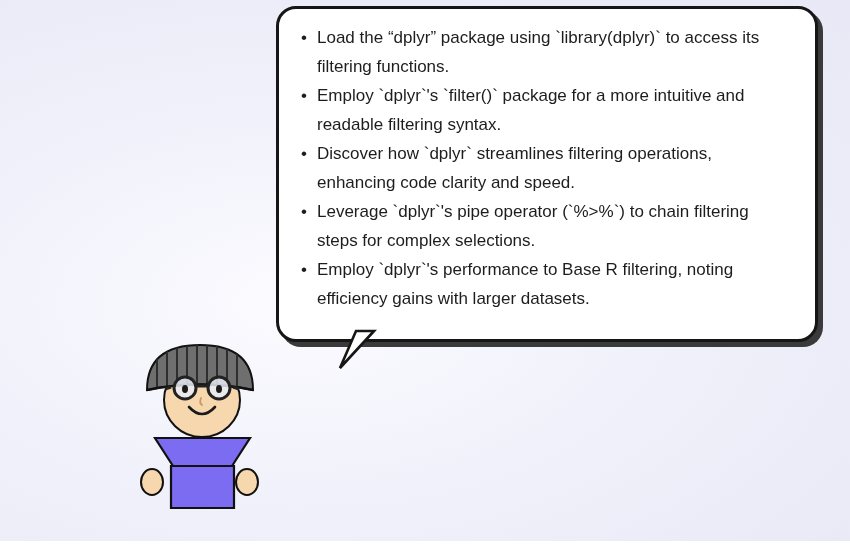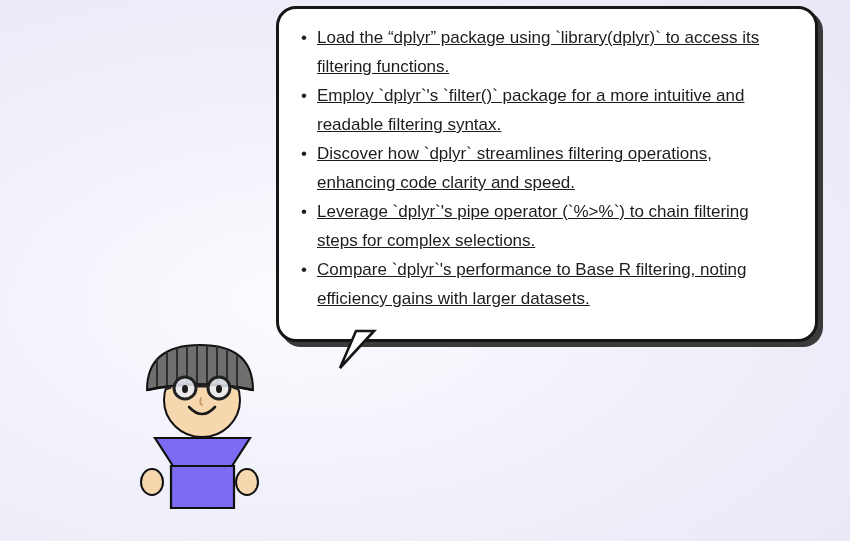--- a/index.html
+++ b/index.html
@@ -39,21 +39,21 @@
     color: #1d1d1d;
   }
   .bullet-item {
     display: flex;
     align-items: flex-start;
   }
   .bullet-marker {
     width: 16px;
     flex: 0 0 16px;
   }
-  .bullet-text { flex: 1; text-decoration: underline; }
+  .bullet-text { flex: 1; }
   
   .bubble-tail {
     position: absolute;
     left: 330px; top: 328px;
     width: 60px; height: 46px;
   }
   
   .character {
     position: absolute;
     left: 135px; top: 342px;
@@ -78,21 +78,21 @@
       <li class="bullet-item">
         <span class="bullet-marker">•</span>
         <span class="bullet-text">Discover how `dplyr` streamlines filtering operations, enhancing code clarity and speed.</span>
       </li>
       <li class="bullet-item">
         <span class="bullet-marker">•</span>
         <span class="bullet-text">Leverage `dplyr`'s pipe operator (`%&gt;%`) to chain filtering steps for complex selections.</span>
       </li>
       <li class="bullet-item">
         <span class="bullet-marker">•</span>
-        <span class="bullet-text">Compare `dplyr`'s performance to Base R filtering, noting efficiency gains with larger datasets.</span>
+        <span class="bullet-text">Employ `dplyr`'s performance to Base R filtering, noting efficiency gains with larger datasets.</span>
       </li>
     </ul>
   </div>
 
   <svg class="bubble-tail" viewBox="0 0 60 46">
     <polygon points="44,3 10,40 26,3" fill="#ffffff" stroke="#161616" stroke-width="2.6" stroke-linejoin="miter"></polygon>
   </svg>
 
   <svg class="character" viewBox="0 0 160 172">
     <defs>

